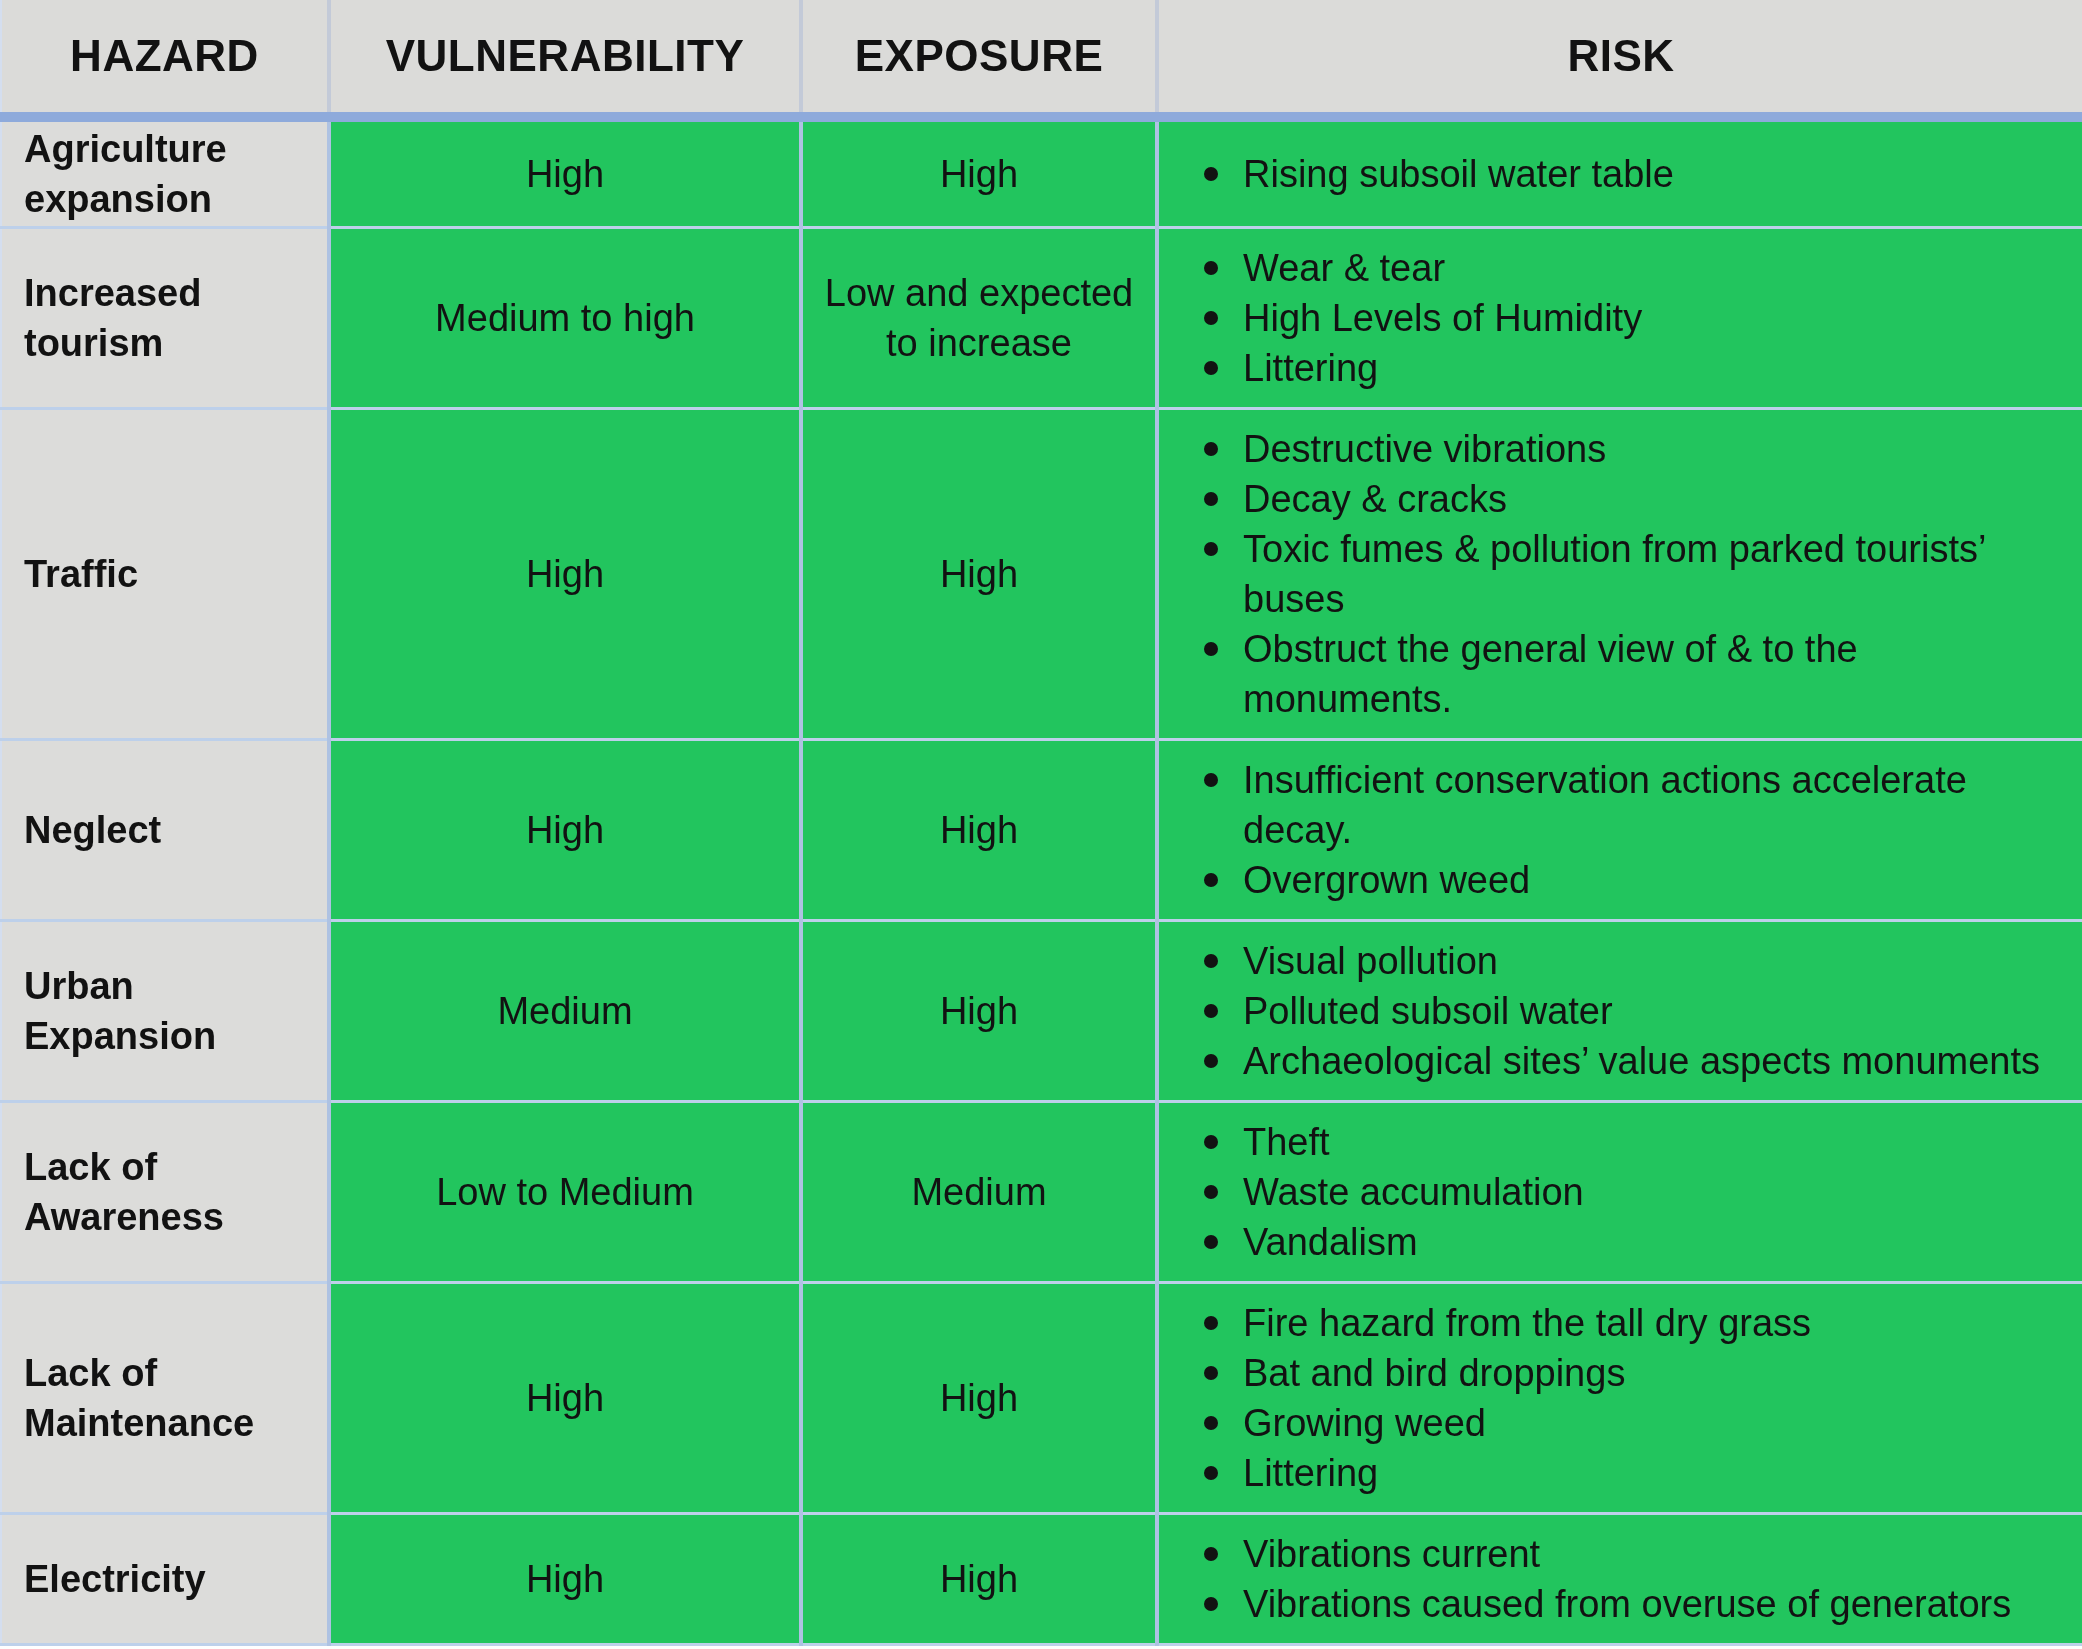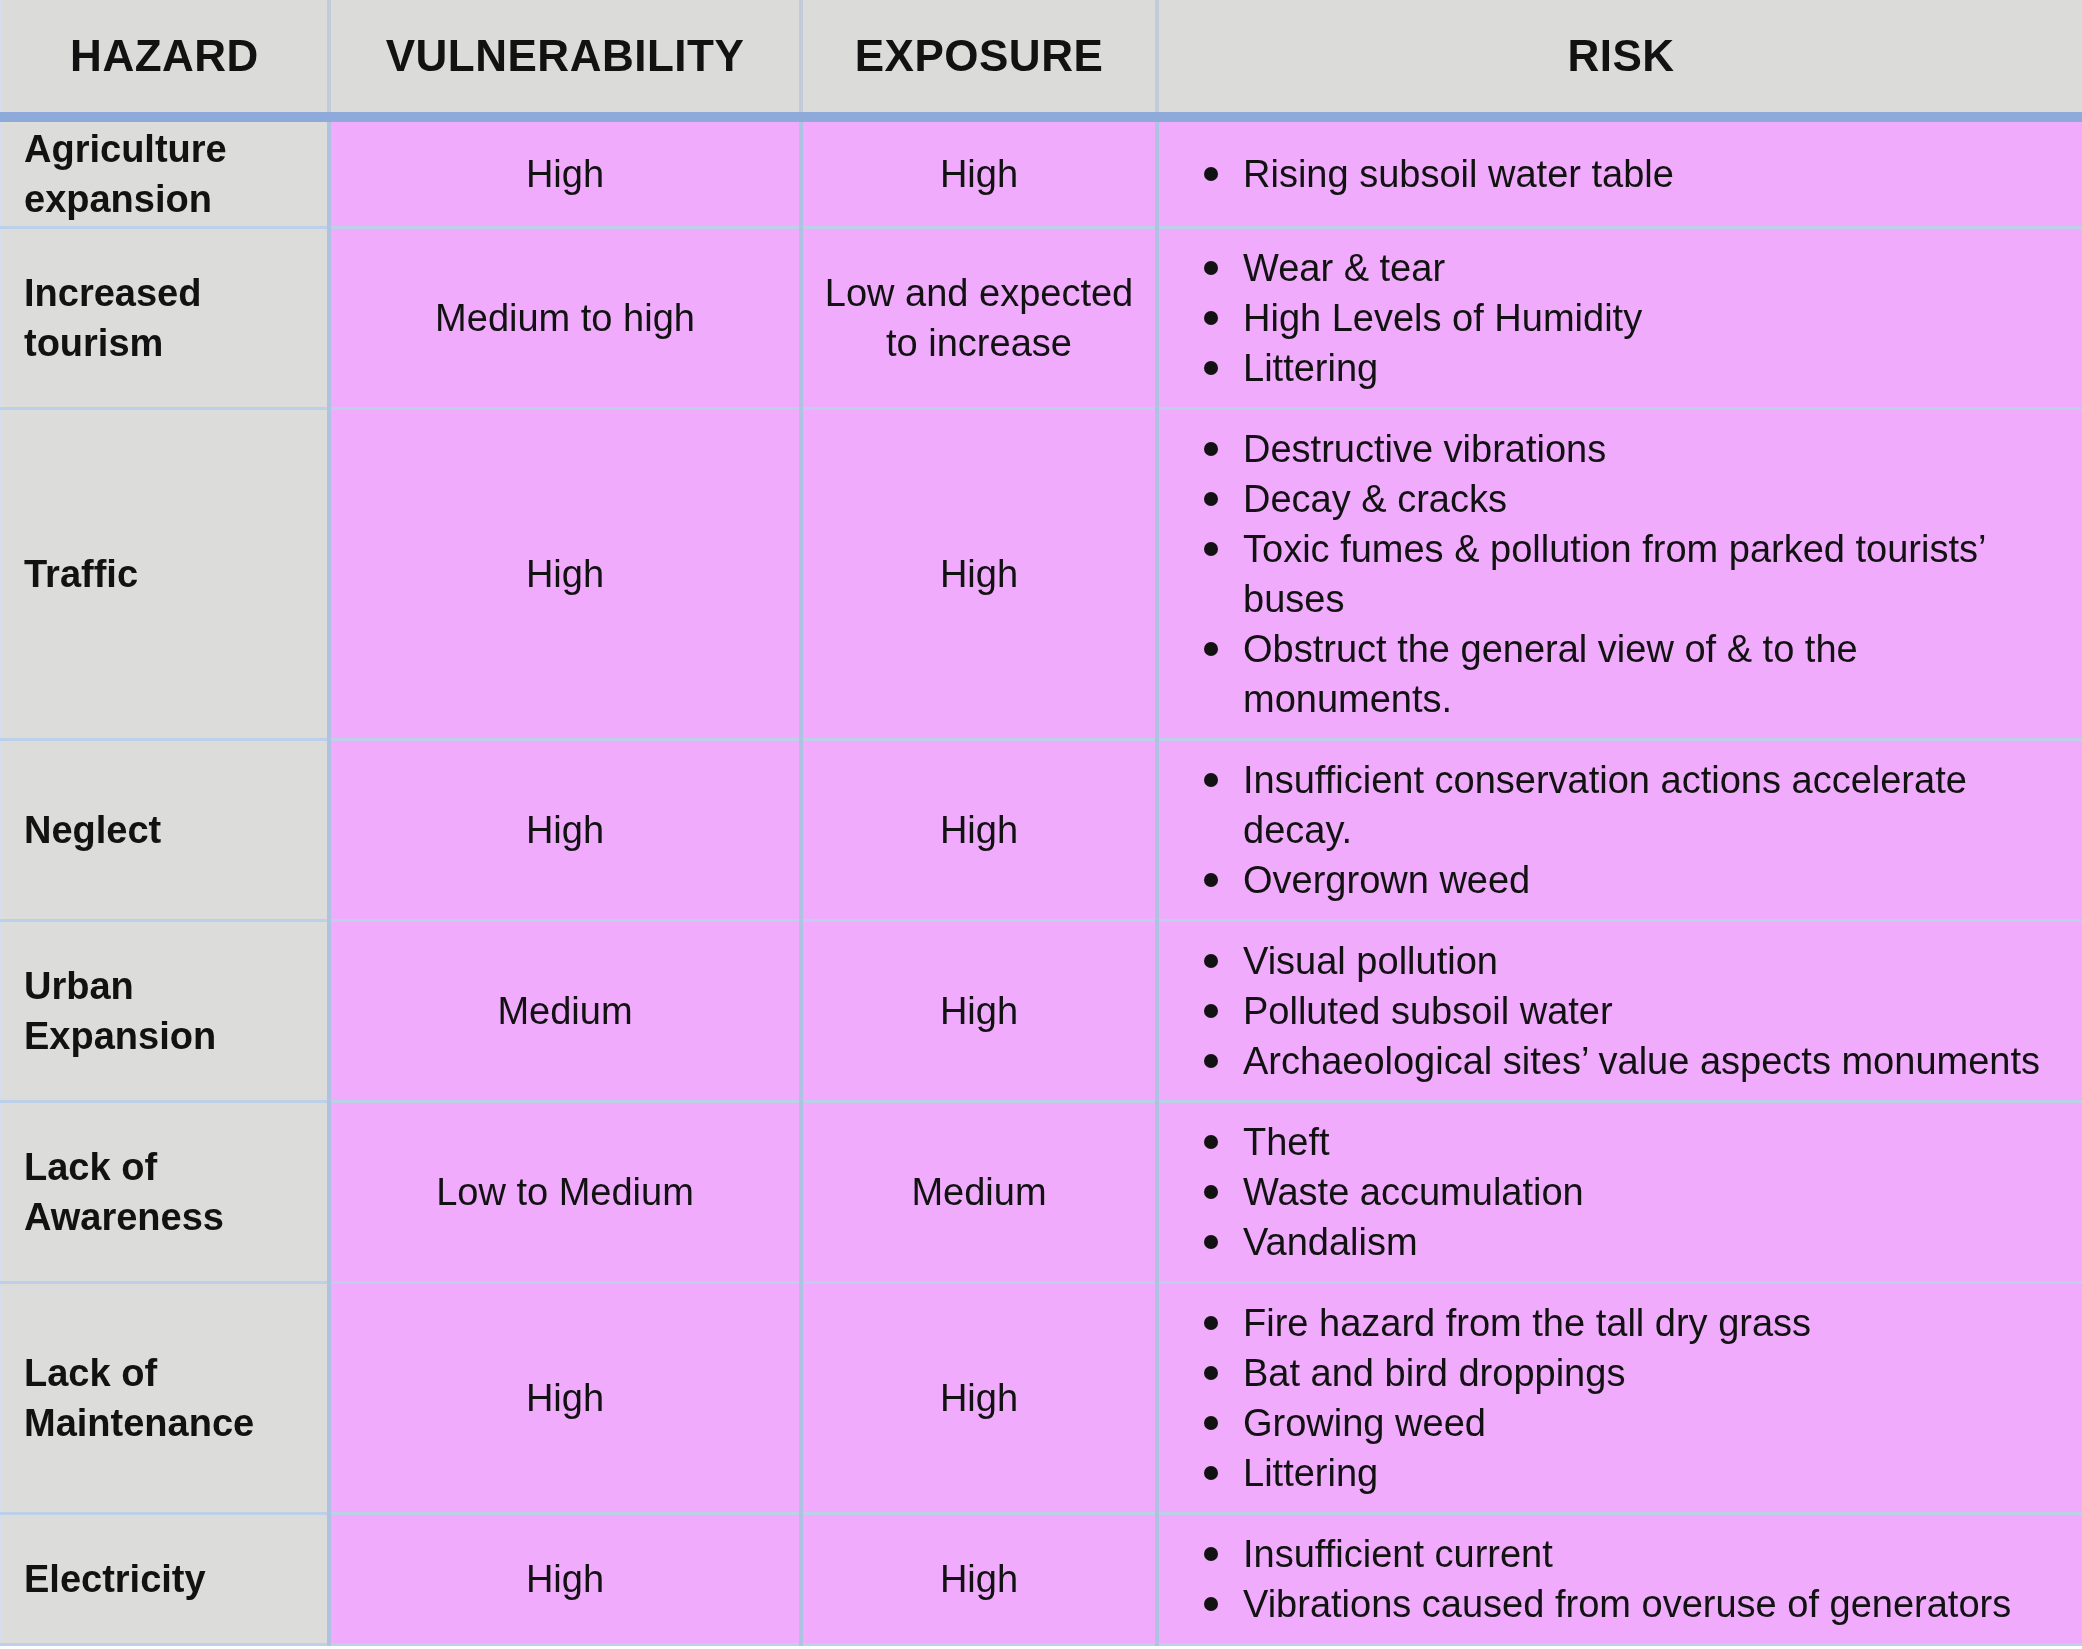--- a/index.html
+++ b/index.html
@@ -18,21 +18,21 @@
     height: 1649px;
     background: var(--page-bg);
     overflow: hidden;
     font-family: "Liberation Sans", "DejaVu Sans", sans-serif;
     color: var(--ink);
   }
   table.risk-table {
     border-collapse: collapse;
     table-layout: fixed;
     width: 2082px;
-    background: #f0abfc;
+    background: #22c55e;
   }
   col.c-hazard { width: 328px; }
   col.c-vuln   { width: 472px; }
   col.c-expo   { width: 356px; }
   col.c-risk   { width: 926px; }
 
   thead th {
     height: 117px;
     background: var(--hdr-bg);
     font-size: 44px;
@@ -206,20 +206,20 @@
           </ul>
     </td>
   </tr>
 
   <tr>
     <th class="hazard" scope="row">Electricity</th>
     <td class="val">High</td>
     <td class="val">High</td>
     <td class="risk">
       <ul>
-            <li>Insufficient current</li>
+            <li>Vibrations current</li>
             <li>Vibrations caused from overuse of generators</li>
           </ul>
     </td>
   </tr>
 
 </tbody>
 </table>
 
 </body></html>

